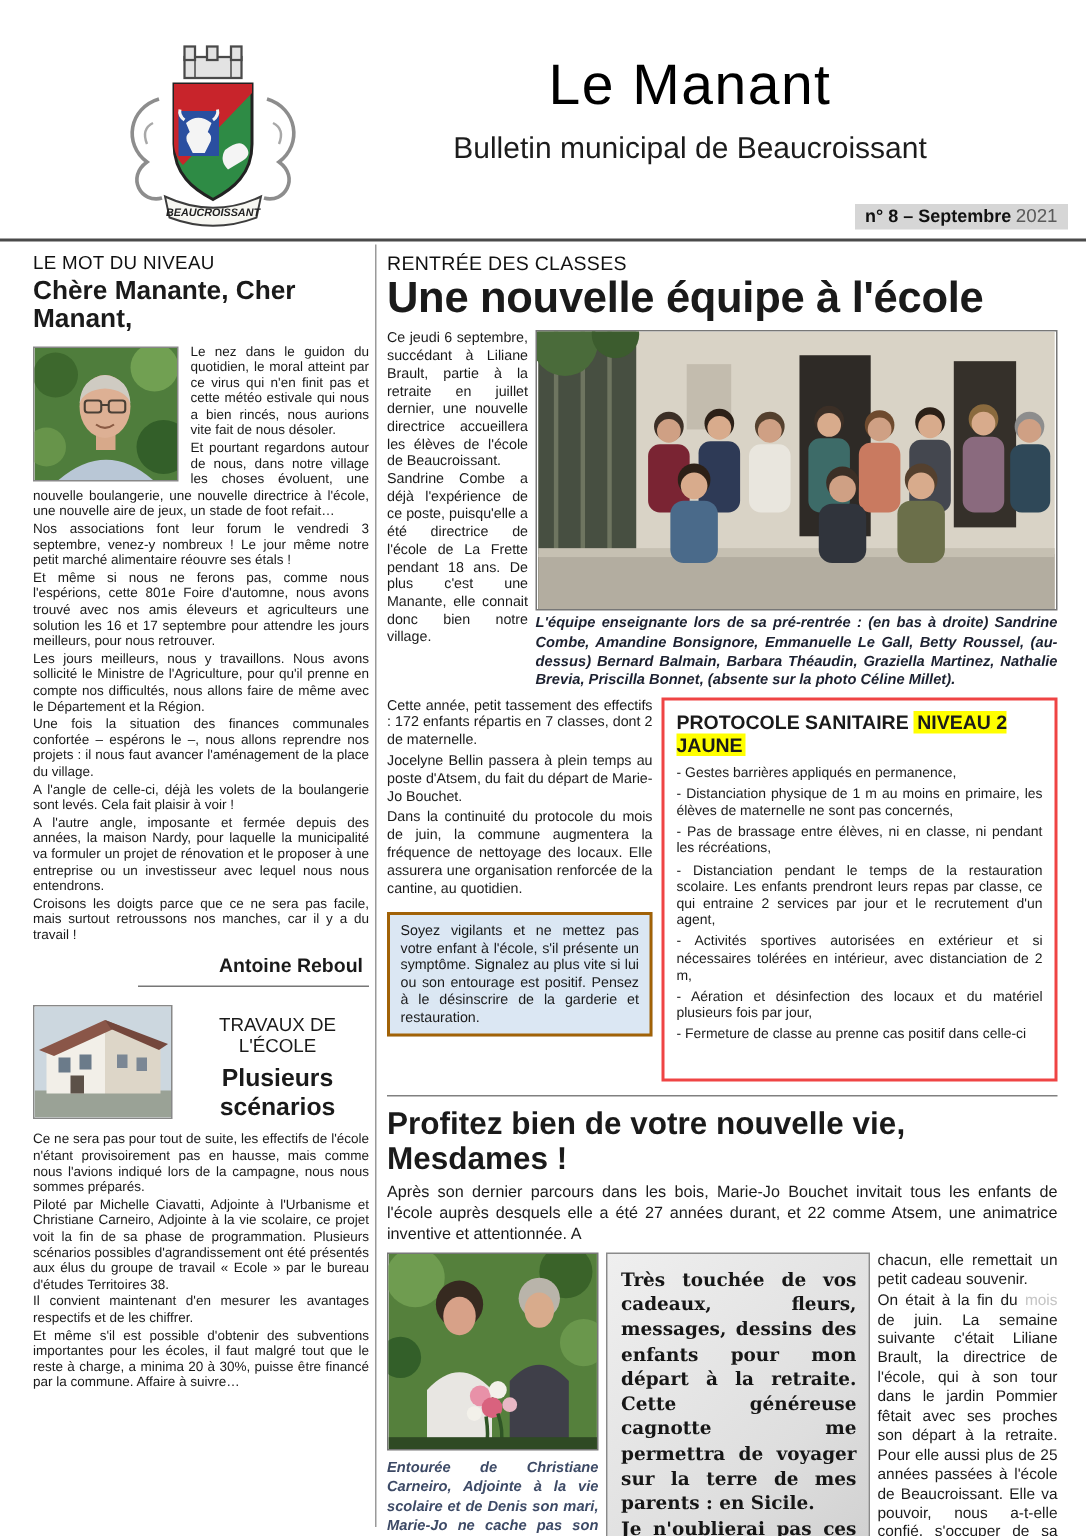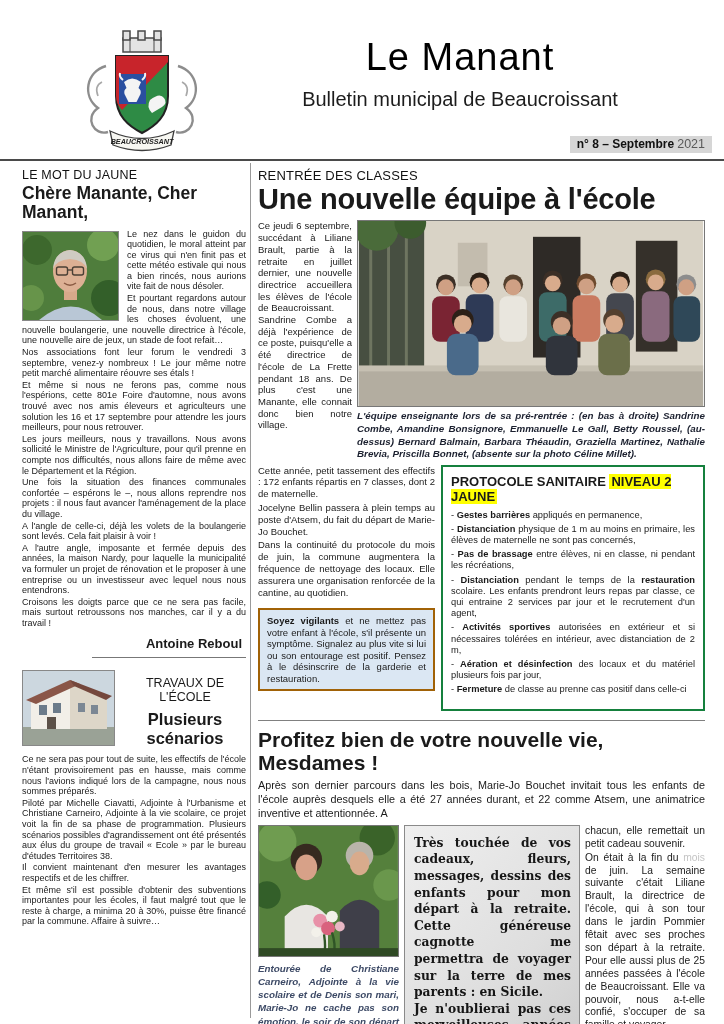--- a/index.html
+++ b/index.html
@@ -1,18 +1,18 @@
 <!DOCTYPE html>
 <html lang="fr"><head>
 <meta charset="utf-8">
 <style>
   html,body{margin:0;padding:0;background:#fff;}
   .page{position:relative;width:724px;height:1024px;background:#fff;overflow:hidden;
         font-family:"Liberation Sans",sans-serif;color:#1a1a1a;}
-  .b{font-weight:bold;}
+  .b{font-weight:normal;}
   .light{color:#c4c4c4;}
 
   
   .masthead{position:absolute;left:0;top:0;width:724px;height:160px;}
   .crest{position:absolute;left:74px;top:22px;}
   .mast-center{position:absolute;left:230px;top:38px;width:460px;text-align:center;}
   .mast-title{font-size:38px;font-weight:normal;letter-spacing:1px;line-height:1;color:#000000;}
   .mast-sub{font-size:20px;margin-top:12px;color:#1c1c1c;}
   .issue-badge{position:absolute;right:12px;top:136px;background:#d6d6d6;padding:1px 7px 2px 7px;
                font-size:12px;font-weight:bold;color:#111;}
@@ -43,21 +43,21 @@
   .narrowcol p{font-size:9.5px;line-height:11.7px;text-align:justify;margin:0;}
   .teamfig{flex:1;margin:0;}
   .team-photo{width:348px;height:187px;border:1px solid #777;box-sizing:border-box;display:block;}
   .teamcaption{font-size:9.8px;font-weight:bold;font-style:italic;color:#1c2130;line-height:1.28;
                text-align:justify;margin-top:3px;}
   .row2{display:flex;gap:6px;margin-top:4px;}
   .midcol{width:177px;flex:none;}
   .midcol p{font-size:9.5px;line-height:11.8px;text-align:justify;margin:0 0 2px 0;}
   .alert-box{margin-top:10px;border:2px solid #a16207;background:#dbe7f3;padding:5px 7px;
              font-size:9.5px;line-height:11.5px;text-align:justify;}
-  .proto-box{flex:1;border:2px solid #15803d;background:#fff;padding:5px 8px 10px 8px;box-sizing:border-box;}
+  .proto-box{flex:1;border:2px solid #ef4444;background:#fff;padding:5px 8px 20px 8px;box-sizing:border-box;}
   .proto-title{font-size:13px;font-weight:bold;margin:2px 0 6px 0;}
   .proto-title .hl{background:#ffff00;padding:0 2px;}
   .proto-item{font-size:9.3px;line-height:11.2px;text-align:justify;margin-bottom:3px;}
   .hdivider{height:1px;background:#808080;margin:9px 0 7px 0;}
 
   
   .retraite-headline{font-size:21px;font-weight:bold;margin:0 0 4px 0;line-height:1.1;}
   .retraite-intro{font-size:10.8px;line-height:14px;text-align:justify;margin:0 0 5px 0;}
   .row3{display:flex;gap:5px;}
   .flowercol{width:141px;flex:none;}
@@ -115,21 +115,21 @@
       <div class="mast-sub">Bulletin municipal de Beaucroissant</div>
     </div>
     <div class="issue-badge">
       <span>n° 8 – Septembre</span><span class="year">2021</span>
     </div>
   </header>
   <div class="rule-top"></div>
   <div class="vdivider"></div>
 
   <aside class="leftcol">
-    <div class="kicker">LE MOT DU JAUNE</div>
+    <div class="kicker">LE MOT DU NIVEAU</div>
     <div class="mayor-heading">Chère Manante, Cher Manant,</div>
 
     <div class="mayor-photo">
       <svg width="95" height="88" viewBox="0 0 95 88">
         <rect width="95" height="88" fill="#4f7d3c"></rect>
         <circle cx="14" cy="18" r="15" fill="#39642a" opacity=".85"></circle>
         <circle cx="80" cy="13" r="16" fill="#71a052"></circle>
         <circle cx="86" cy="66" r="18" fill="#335f29"></circle>
         <circle cx="8" cy="66" r="13" fill="#6d9a4e" opacity=".8"></circle>
         <path d="M16,88 q32,-27 63,0 Z" fill="#b9c7d6"></path>

